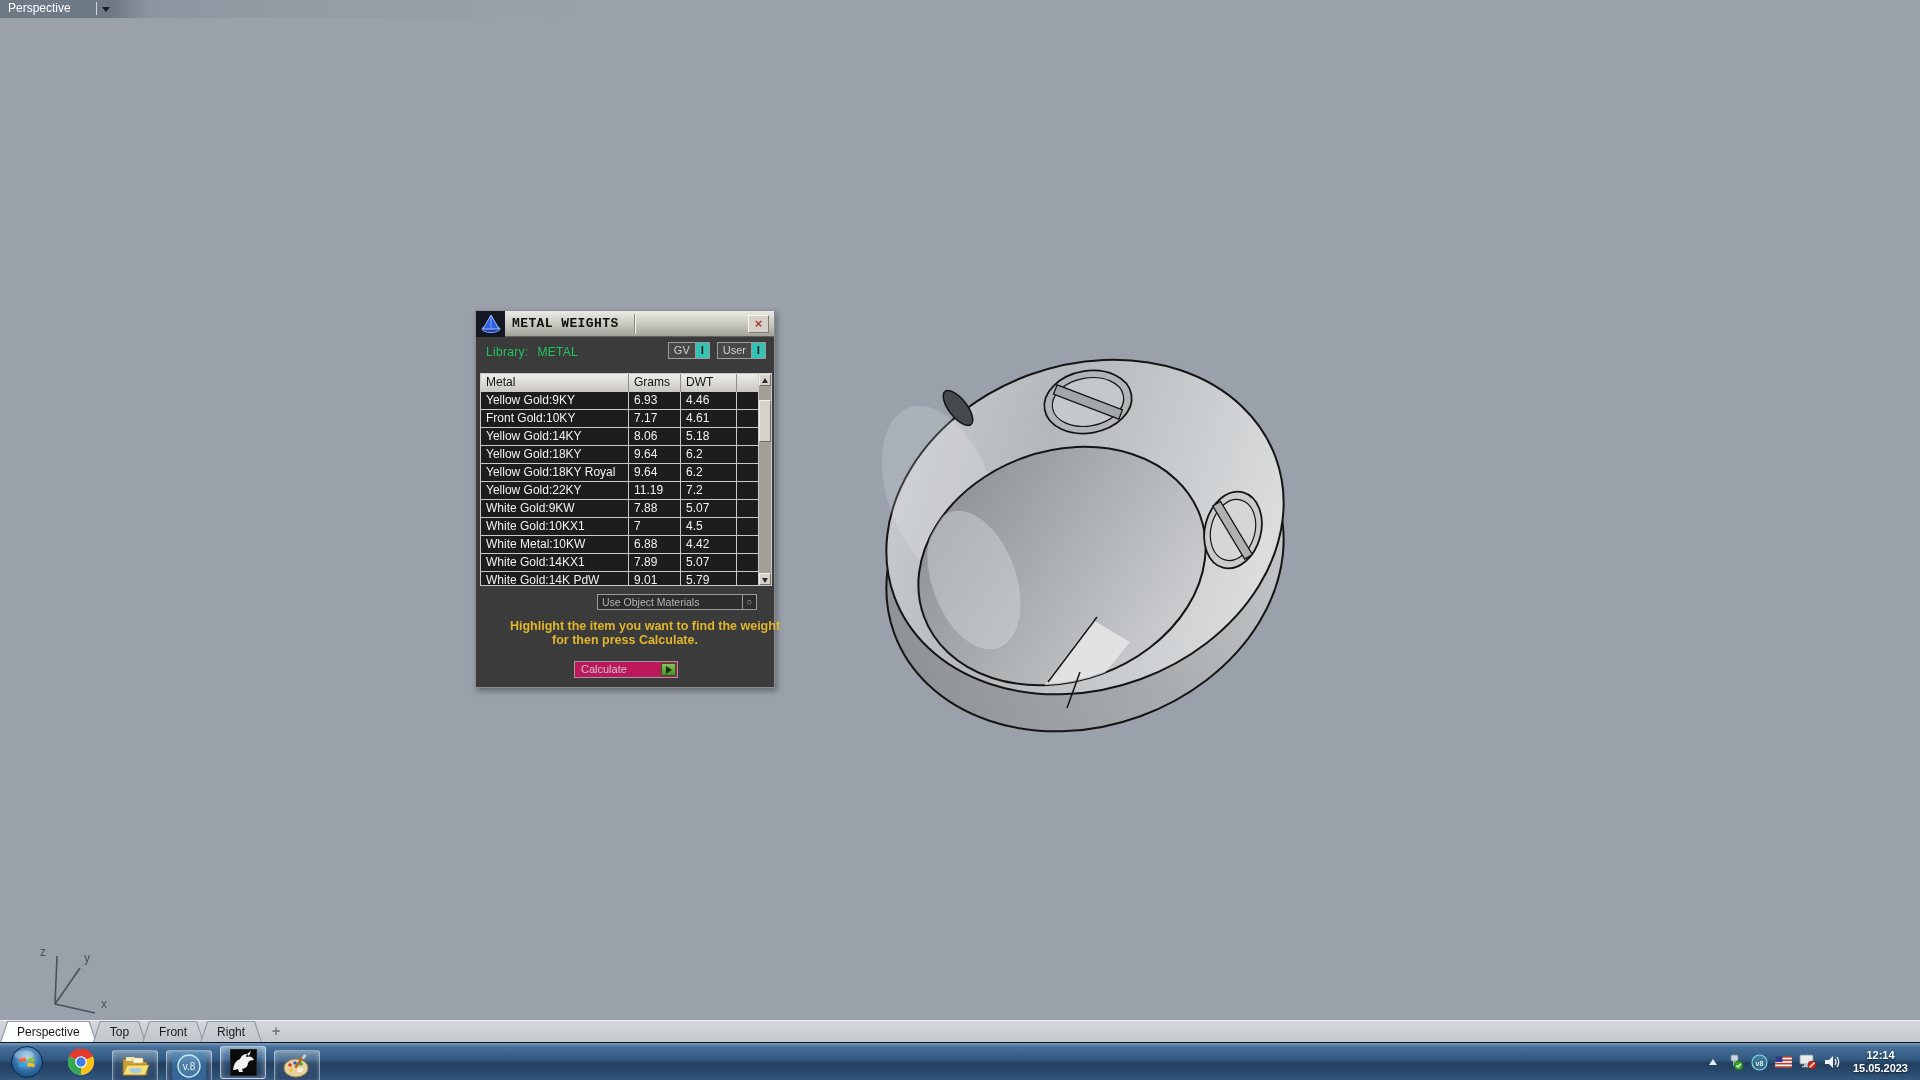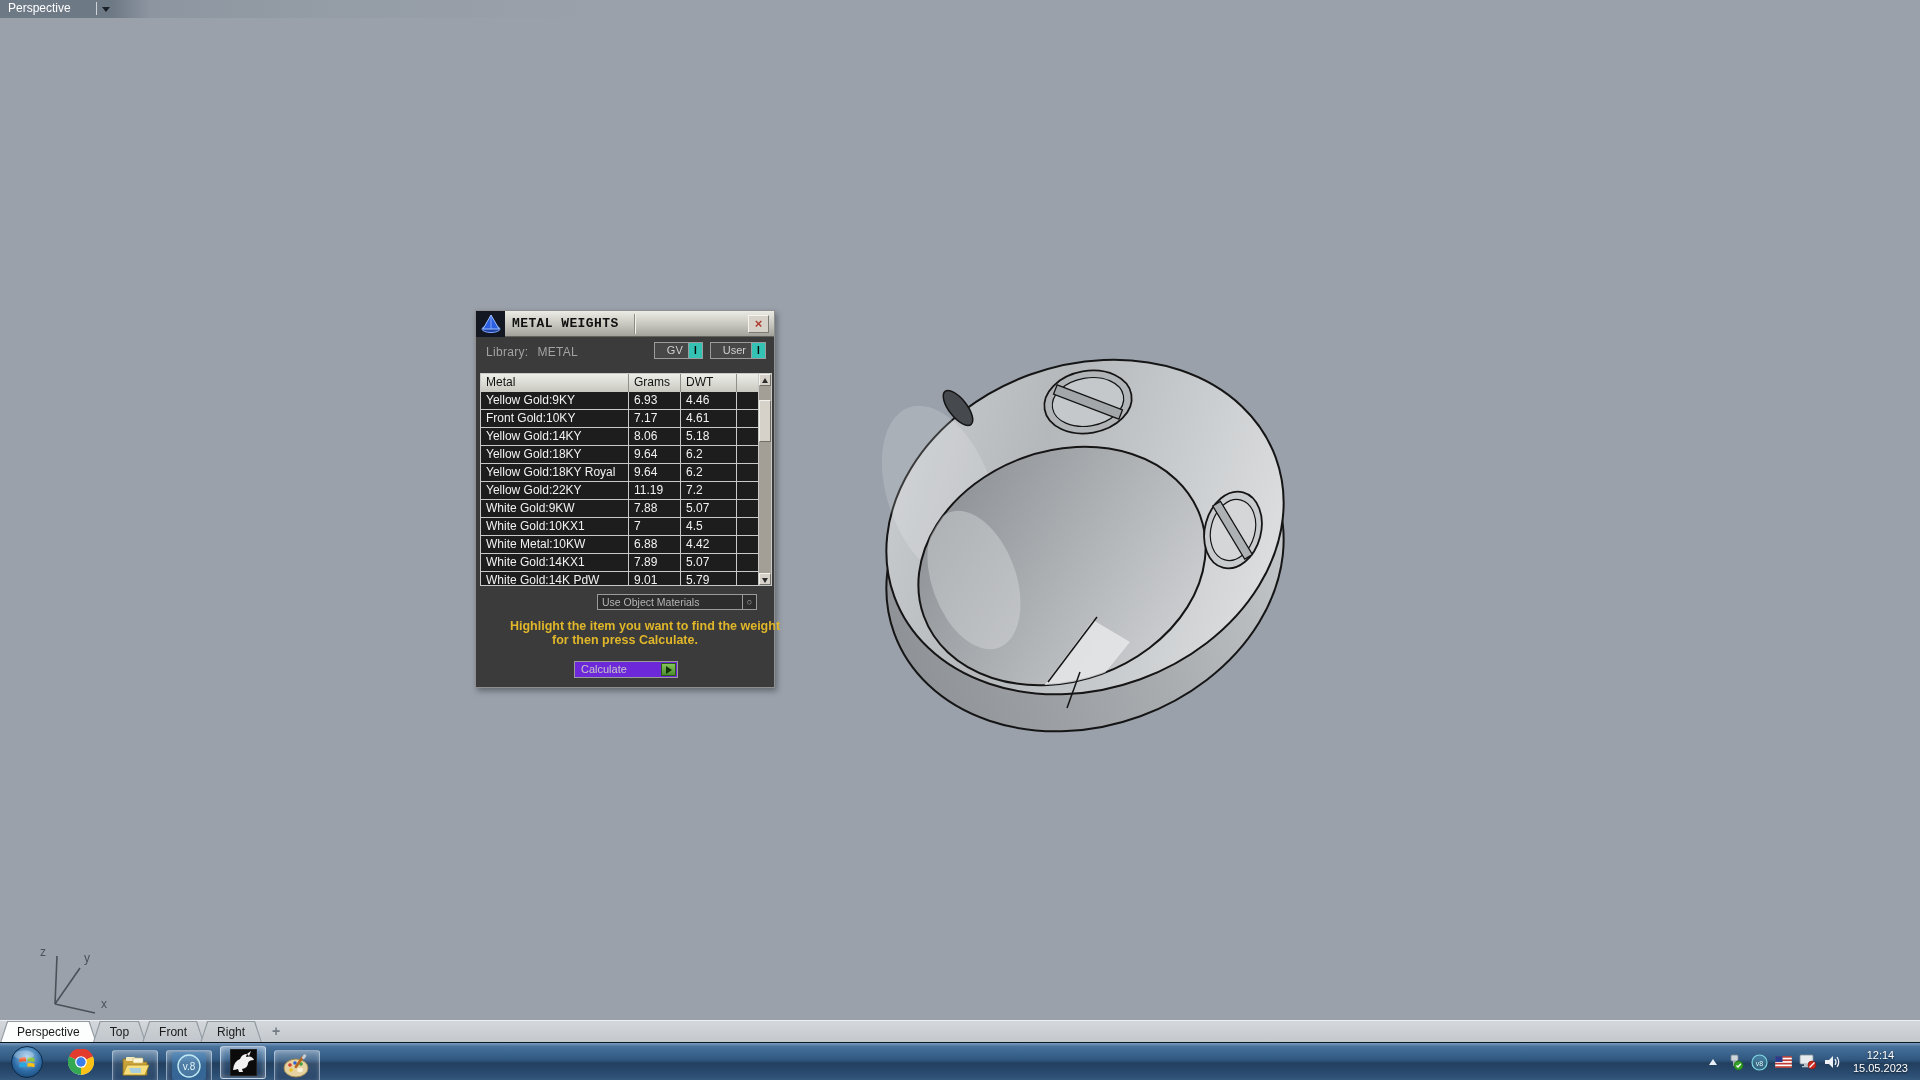--- a/index.html
+++ b/index.html
@@ -26,25 +26,25 @@
   #dlg-titlebar { position:absolute; left:0; top:0; width:100%; height:26px;
     background:linear-gradient(#ecece6,#c2c2ba 60%,#a3a39b); border-bottom:1px solid #63635e; }
   #dlg-icon { position:absolute; left:0; top:0; width:29px; height:26px; background:#121722;
     display:flex; align-items:center; justify-content:center; }
   #dlg-title { position:absolute; left:36px; top:5px; font-size:13px; font-weight:bold; color:#101010; letter-spacing:.4px;font-family:Liberation Mono, monospace; }
   #dlg-groove { position:absolute; left:158px; top:3px; width:2px; height:20px;
     border-left:1px solid #8b8b84; border-right:1px solid #f4f4ef; }
   #dlg-close { position:absolute; right:5px; top:4px; width:21px; height:18px; background:#d6d2c9;
     border:1px solid; border-color:#f5f3ee #7a7a72 #7a7a72 #f5f3ee; color:#b03a30; font-weight:bold;
     font-size:13px; line-height:16px; text-align:center; cursor:default; }
-  #dlg-library { position:absolute; left:10px; top:34px; font-size:12px; color:#a3a3a3; letter-spacing:.3px; }
+  #dlg-library { position:absolute; left:10px; top:34px; font-size:12px; color:#22c55e; letter-spacing:.3px; }
   #dlg-library span + span { margin-left:9px; }
   #dlg-toggles { position:absolute; right:8px; top:31px; display:flex; gap:7px; }
   .toggle { display:flex; border:1px solid #9c9c9c; background:#474747; height:17px; }
-  .toggle-label { color:#cfcfcf; font-size:11px; padding:1px 5px 0 5px;margin-left:7px; }
+  .toggle-label { color:#cfcfcf; font-size:11px; padding:1px 5px 0 5px; }
   .toggle-ind { width:14px; height:100%; background:#33c2b3; border-left:1px solid #9c9c9c;
     color:#0a0a0a; font-size:10px; font-weight:bold; text-align:center; line-height:15px; }
 
   
   #mw-table { position:absolute; left:4px; top:62px; width:292px; height:213px; background:#1d1d1d;
     border:1px solid #c9c9c9; overflow:hidden; }
   .mw-head { display:grid; grid-template-columns:148px 52px 56px 23px; height:18px; }
   .mw-head > div { background:linear-gradient(#eeeee9,#c8c8c0); color:#111; font-size:12px;
     padding:1px 0 0 5px; border-right:1px solid #8f8f89; }
   .mw-row { display:grid; grid-template-columns:148px 52px 56px 23px; height:18px; }
@@ -64,21 +64,21 @@
 
   
   #uom { position:absolute; right:17px; top:283px; width:160px; height:16px; display:flex;
     border:1px solid #9a9a9a; background:#2d2d2d; }
   #uom-text { flex:1; color:#b4b4b4; font-size:10.5px; line-height:14px; padding-left:4px; white-space:nowrap; }
   #uom-circle { width:14px; border-left:1px solid #9a9a9a; color:#b4b4b4; font-size:9px;
     text-align:center; line-height:14px; }
   .instr { position:absolute; width:100%; text-align:center; color:#e0b62a; font-weight:bold; font-size:12.5px; }
   #instr1 { top:308px;margin-left:20px; } #instr2 { top:322px; }
   #calc-btn { position:absolute; left:98px; top:350px; width:104px; height:17px;
-    border:1px solid #9a9a9a; background:#6d28d9; }
+    border:1px solid #9a9a9a; background:#be185d; }
   #calc-label { position:absolute; left:6px; top:1px; font-size:11px; color:#c6c6c6; }
   #calc-go { position:absolute; right:1px; top:1px; width:15px; height:13px;
     background:linear-gradient(#83c45a,#4e8c2e); border:1px solid #2a561a; }
   #calc-go i { position:absolute; left:4px; top:2px; width:0; height:0; display:block;
     border-top:4px solid transparent; border-bottom:4px solid transparent; border-left:6px solid #123307; }
 
   
   #tabbar { position:absolute; left:0; top:1020px; width:1920px; height:22px;
     background:linear-gradient(#d4d8dc,#c3c8cd); border-top:1px solid #eceef0; display:flex; align-items:stretch; }
   .tab-outer { clip-path:polygon(7px 0, calc(100% - 7px) 0, 100% 100%, 0 100%);
@@ -94,21 +94,21 @@
     background:linear-gradient(#7b9cbf 0%,#47709a 10%,#305880 45%,#223f5f 55%,#2b4d72 85%,#35587d 100%);
     border-top:1px solid #0c1722; }
   #tb-icons { position:absolute; left:4px; top:0; height:38px; display:flex; align-items:center; gap:8px; }
   .tb-btn { width:46px; height:33px; display:flex; align-items:center; justify-content:center; border-radius:3px; }
   .tb-framed { border:1px solid rgba(220,235,250,.55);
     background:linear-gradient(rgba(255,255,255,.30),rgba(255,255,255,.08) 45%,rgba(0,0,30,.18));
     box-shadow:inset 0 0 4px rgba(255,255,255,.25);margin-top:8px; }
   .tb-active { border:1px solid rgba(235,245,255,.7);
     background:linear-gradient(rgba(190,215,240,.45),rgba(120,160,200,.20) 45%,rgba(0,10,30,.30));
     box-shadow:inset 0 0 6px rgba(255,255,255,.45); }
-  #tray { position:absolute; right:4px; top:0; height:38px; display:flex; align-items:center; gap:7px; }
+  #tray { position:absolute; right:4px; top:0; height:38px; display:flex; align-items:center; gap:7px;font-weight:bold; }
   .tray-ic { display:flex; align-items:center; justify-content:center; }
   #clock { text-align:center; color:#fff; font-size:11px; line-height:13px; padding:0 8px 0 4px;
     text-shadow:0 1px 2px rgba(0,0,0,.7); }
 </style>
 </head>
 <body>
 
 <div id="vp-strip">
   <span id="vp-label">Perspective</span>
   <span id="vp-divider"></span>

